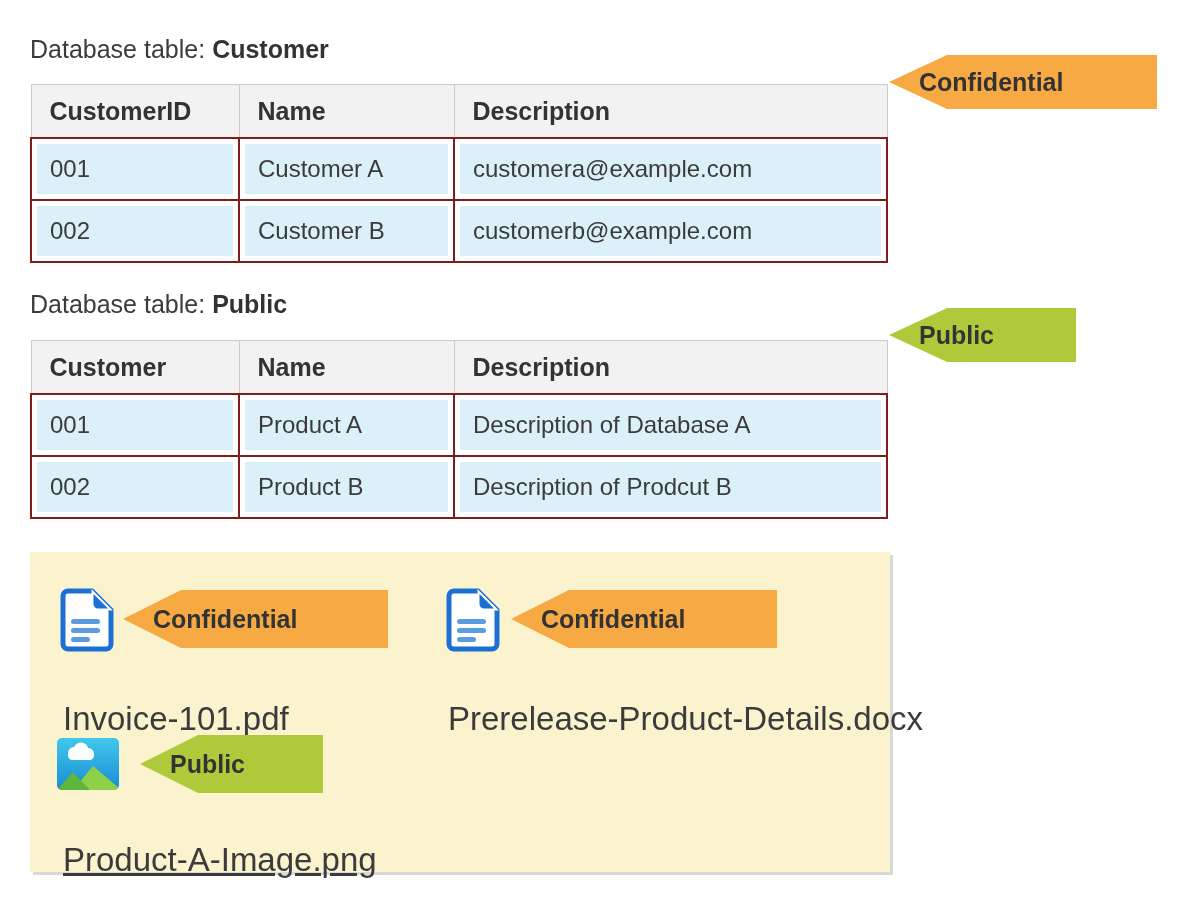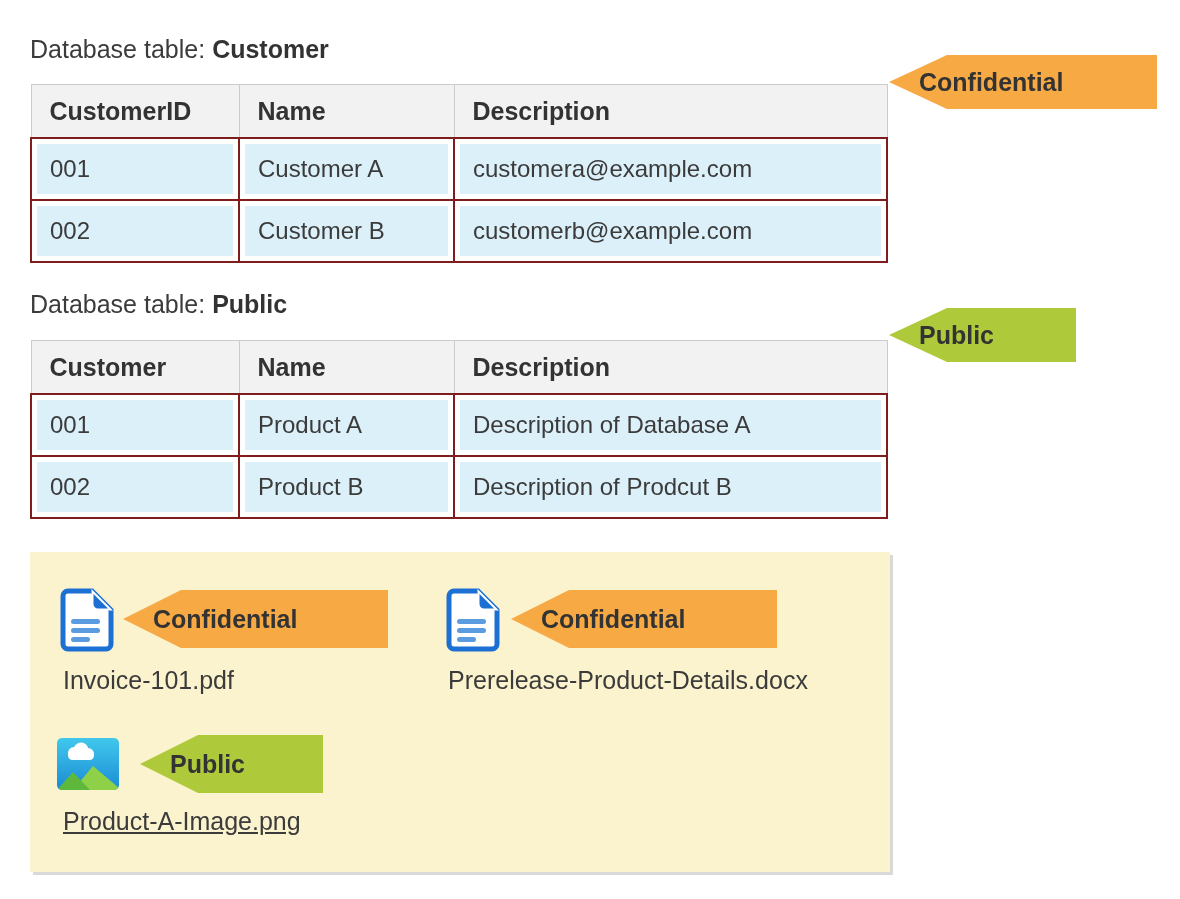--- a/index.html
+++ b/index.html
@@ -66,21 +66,21 @@
   .tag.confidential { background: #f7a944; }
   .tag.public { background: #aeca3b; }
 
   
   .files-panel {
     left: 30px; top: 552px;
     width: 860px; height: 320px;
     background: #fbf3cd;
     box-shadow: 3px 3px 0 0 #d9d9d9;
   }
-  .filename { font-size: 25px; color: #3b3b3b; white-space: nowrap; }
+  .filename { font-size: 33px; color: #3b3b3b; white-space: nowrap; margin-top: 34px; }
 </style>
 </head>
 <body>
 
 <div id="canvas">
 
   <div class="abs heading" style="left:30px; top:35px;">
     <span>Database table:</span><span class="tname">Customer</span>
   </div>
 

